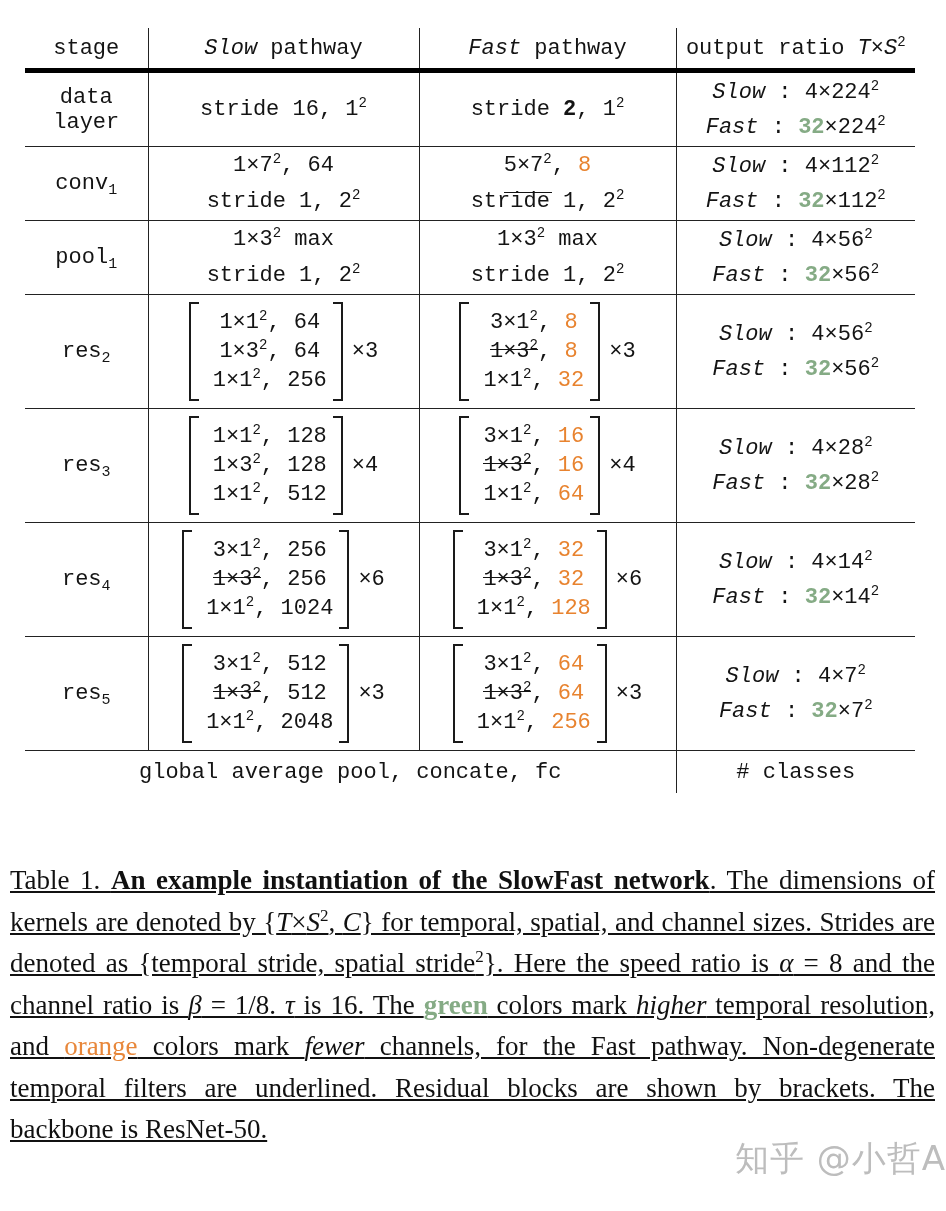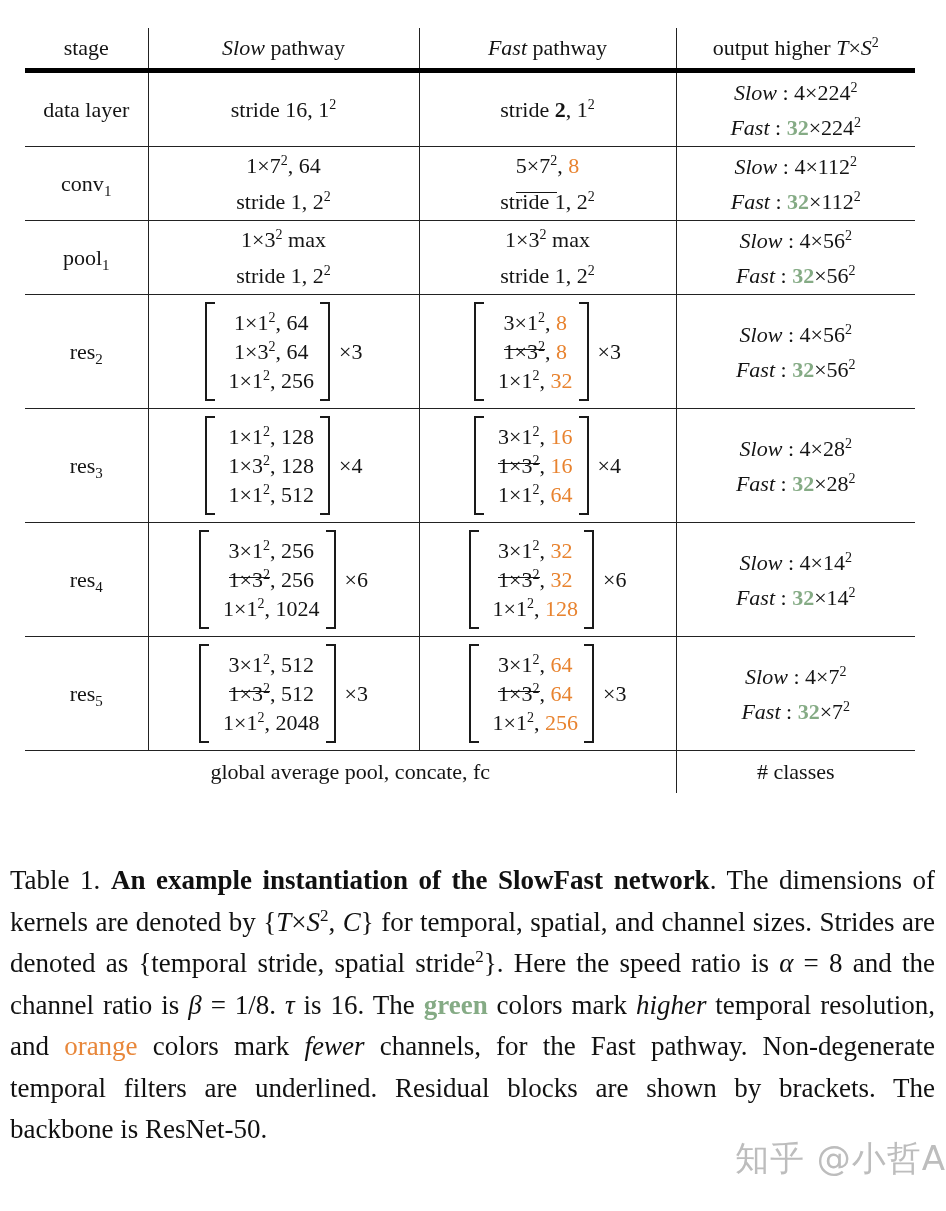--- a/index.html
+++ b/index.html
@@ -1,21 +1,21 @@
 <!DOCTYPE html>
 <html><head>
 <meta charset="utf-8">
 <style>
   html,body{margin:0;padding:0;background:#ffffff;}
   .page{position:relative;width:946px;height:1211px;background:#fff;overflow:hidden;
         font-family:"Liberation Serif", serif;color:#141414;}
   
   table.sf{border-collapse:collapse;table-layout:fixed;width:890px;
            position:absolute;left:25px;top:28px;font-size:22px;color:#141414;}
-  table.sf th, table.sf td{padding:0;text-align:center;font-weight:normal;vertical-align:middle;}
+  table.sf th, table.sf td{padding:0;text-align:center;font-weight:normal;vertical-align:middle;font-family:Liberation Mono, monospace;}
   thead th{height:40px;border-bottom:5px solid #000;}
   .vl{border-left:1.3px solid #222;}
   tr.hr td{border-top:1.3px solid #222;}
   td.rawc{height:37px;}
   td.twoc{height:73px;}
   .ln{line-height:35px;}
   .two .ln{line-height:36px;}
   td.resc{height:113px;}
   .outc .ln{line-height:35px;text-align:center;}
   sup{font-size:14px;line-height:0;}
@@ -28,21 +28,21 @@
   .brk{display:flex;align-items:center;justify-content:center;gap:6px;height:100%;}
   .b-l,.b-r{align-self:stretch;width:8px;margin:7px 0;}
   .b-l{border:2.2px solid #1a1a1a;border-right:none;}
   .b-r{border:2.2px solid #1a1a1a;border-left:none;}
   .b-lines{text-align:center;margin-left:8px;}
   .bline{display:block;line-height:29px;}
   .mult{margin-left:3px;}
   tr.final td{height:42px;}
   
   .caption{position:absolute;left:10px;top:860px;width:925px;
-           font-size:27px;line-height:41.5px;text-align:justify;color:#111;}
+           font-size:27px;line-height:41.5px;text-align:justify;color:#111;text-decoration:underline;}
   .caption .b{font-weight:bold;}
   .caption .i{font-style:italic;}
   .caption .im{font-style:italic;}
   .caption sup{font-size:17px;}
   .caption .g{color:#85ab85;font-weight:bold;}
   .caption .o{color:#e8873a;font-weight:normal;}
   
   .wm{position:absolute;left:735px;top:1136px;font-size:34px;color:#bdbdbd;
       font-family:"DejaVu Sans", sans-serif;letter-spacing:1px;white-space:nowrap;}
 </style>
@@ -56,21 +56,21 @@
       <col style="width:123px">
         <col style="width:271px">
         <col style="width:257px">
         <col style="width:239px">
     </colgroup>
     <thead>
       <tr>
         <th>stage</th>
         <th class="vl"><i>Slow</i><span> pathway</span></th>
         <th class="vl"><i>Fast</i><span> pathway</span></th>
-        <th class="vl"><span>output higher </span><i>T</i><span>×</span><i>S</i><sup>2</sup></th>
+        <th class="vl"><span>output ratio </span><i>T</i><span>×</span><i>S</i><sup>2</sup></th>
       </tr>
     </thead>
     <tbody>
 
 
       <tr class="hr">
         <td class="twoc">data layer</td>
         <td class="vl twoc"><span>stride 16, 1</span><sup>2</sup></td>
         <td class="vl twoc"><span>stride </span><span class="bold">2</span><span>, 1</span><sup>2</sup></td>
         <td class="vl twoc outc">

